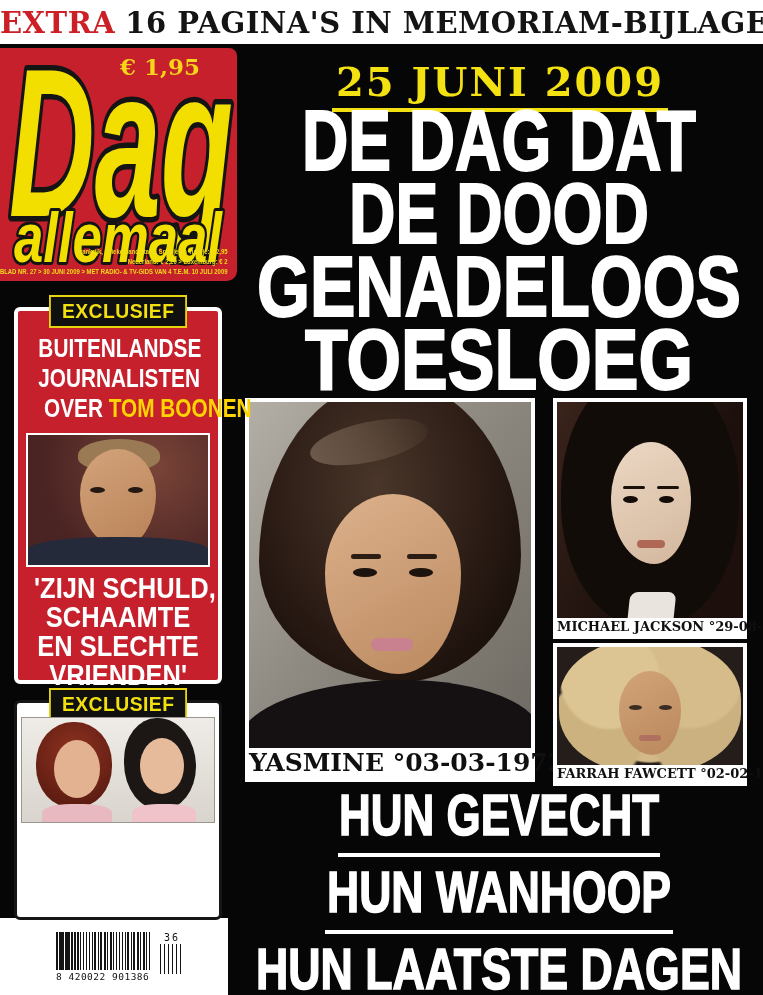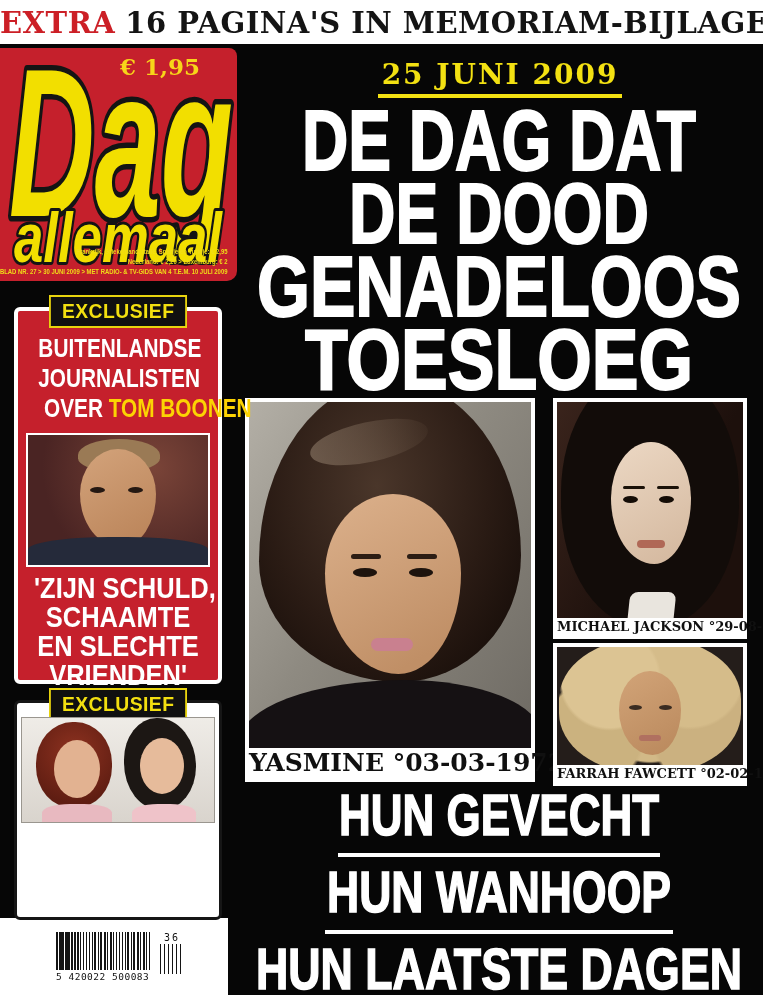--- a/index.html
+++ b/index.html
@@ -20,21 +20,21 @@
          font-family:"DejaVu Serif","Liberation Serif",serif;font-weight:bold;
          font-size:23px;color:#f7d519;}
   .logo-svg{position:absolute;left:0;top:2px;}
   .mh-info{position:absolute;right:10px;bottom:4px;text-align:right;color:#f0dd18;
            font-size:8px;line-height:10px;font-weight:bold;white-space:nowrap;
            transform:scaleX(.74);transform-origin:100% 50%;}
 
   
   .date-row{position:absolute;left:237px;top:58px;width:526px;text-align:center;}
   .date-row span{display:inline-block;font-family:"DejaVu Serif","Liberation Serif",serif;
-                 font-weight:bold;font-size:28px;letter-spacing:2px;color:#f3e112;
+                 font-weight:bold;font-size:40px;letter-spacing:2px;color:#f3e112;
                  border-bottom:4px solid #f3e112;padding:0 4px 3px;}
   .headline-svg{position:absolute;left:235px;top:104px;}
   .subhead{position:absolute;left:235px;top:789px;width:528px;text-align:center;}
   .sub-underline{height:4px;background:#ffffff;margin:2px auto 9px;}
 
   
   .teaser{position:absolute;left:14px;width:208px;box-sizing:border-box;border-radius:6px;z-index:2;}
   .teaser-red{top:307px;height:377px;background:#c5202c;border:4px solid #ffffff;}
   .teaser-white{top:700px;height:220px;background:#ffffff;border:3px solid #161616;}
   .badge-row{position:absolute;left:0;right:0;top:-16px;text-align:center;}
@@ -268,21 +268,21 @@
     <div class="sub-underline" style="width:348px;"></div>
     <svg width="528" height="58" viewBox="0 0 528 58">
       <text x="264" y="46" text-anchor="middle" font-family="Liberation Sans, DejaVu Sans, sans-serif" font-weight="bold" font-size="57" fill="#ffffff" stroke="#ffffff" stroke-width="1.5" paint-order="stroke" textLength="486" lengthAdjust="spacingAndGlyphs">HUN LAATSTE DAGEN</text>
     </svg>
   </div>
 
   <div class="corner">
     <div class="barcode">
       <div>
         <div class="bc-bars"></div>
-        <div class="bc-digits">5 420022 500083</div>
+        <div class="bc-digits">8 420022 901386</div>
       </div>
       <div class="bc-addon">
         <div class="bc-addon-num">36</div>
         <div class="bc-addon-bars"></div>
       </div>
     </div>
   </div>
 
 </div>
 

